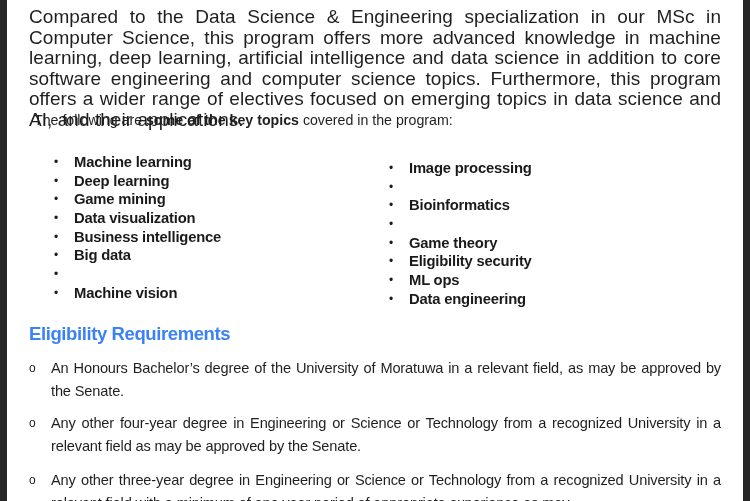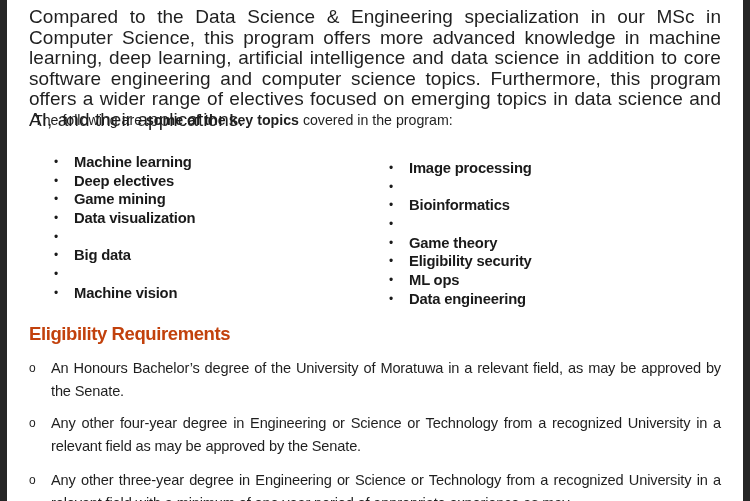--- a/index.html
+++ b/index.html
@@ -20,21 +20,21 @@
     position:absolute; left:34px; top:110px; font-size:14.2px; line-height:20px; margin:0;
   }
   .topics-lead b { font-weight:bold; }
   .col { position:absolute; margin:0; padding:0; list-style:none; }
   .col li { position:relative; font-size:14.8px; line-height:18.7px; height:18.7px; font-weight:bold; color:#1a1a1a; letter-spacing:-0.2px; }
   .col li .bullet { position:absolute; left:-20px; top:0; font-weight:normal; font-size:12px; }
   .col-left { left:74px; top:153px; }
   .col-right { left:409px; top:159px; }
   .heading {
     position:absolute; left:29px; top:323px; margin:0;
-    font-size:18.5px; font-weight:bold; letter-spacing:-0.4px; color:#c2410c;
+    font-size:18.5px; font-weight:bold; letter-spacing:-0.4px; color:#3b82f6;
   }
   .req {
     position:absolute; left:51px; width:670px; font-size:14.6px; line-height:23px;
     text-align:justify; margin:0; letter-spacing:-0.15px;
   }
   .req .circ {
     position:absolute; left:-22px; top:0; font-size:12px;
   }
 </style>
 </head>
@@ -42,24 +42,24 @@
 
 <div class="frame-left"></div>
 <div class="frame-right"></div>
 
 <p class="intro">Compared to the Data Science &amp; Engineering specialization in our MSc in Computer Science, this program offers more advanced knowledge in machine learning, deep learning, artificial intelligence and data science in addition to core software engineering and computer science topics. Furthermore, this program offers a wider range of electives focused on emerging topics in data science and AI, and their applications.</p>
 
 <p class="topics-lead"><span>The following are </span><b>some of the key topics</b><span> covered in the program:</span></p>
 
 <ul class="col col-left">
   <li><span class="bullet">•</span><span>Machine learning</span></li>
-  <li><span class="bullet">•</span><span>Deep electives</span></li>
+  <li><span class="bullet">•</span><span>Deep learning</span></li>
   <li><span class="bullet">•</span><span>Game mining</span></li>
   <li><span class="bullet">•</span><span>Data visualization</span></li>
-  <li><span class="bullet">•</span></li>
+  <li><span class="bullet">•</span><span>Business intelligence</span></li>
   <li><span class="bullet">•</span><span>Big data</span></li>
   <li><span class="bullet">•</span></li>
   <li><span class="bullet">•</span><span>Machine vision</span></li>
 </ul>
 
 <ul class="col col-right">
   <li><span class="bullet">•</span><span>Image processing</span></li>
   <li><span class="bullet">•</span></li>
   <li><span class="bullet">•</span><span>Bioinformatics</span></li>
   <li><span class="bullet">•</span></li>

